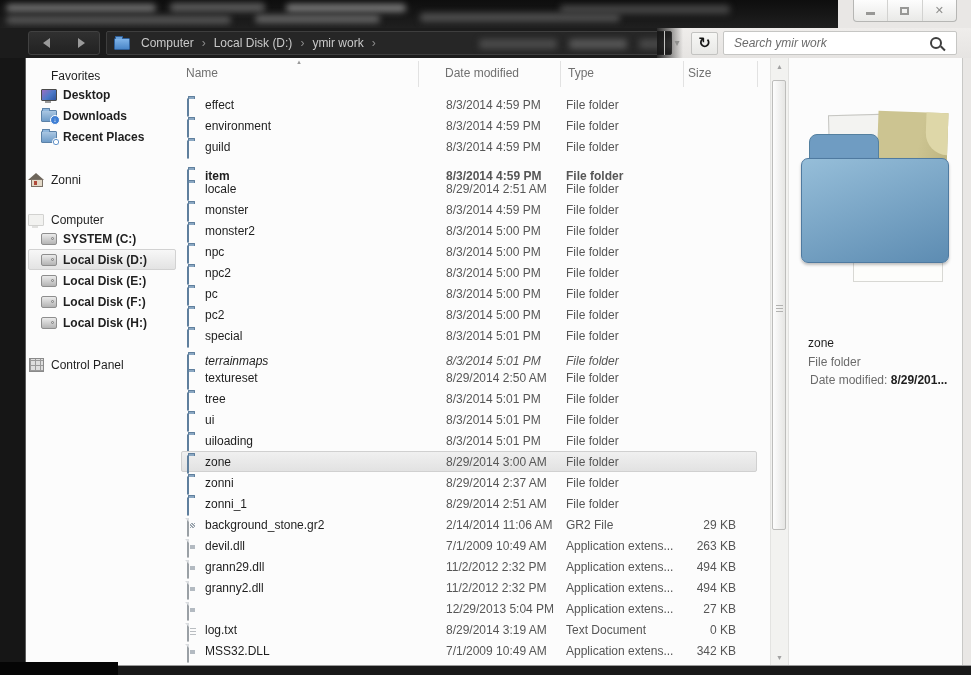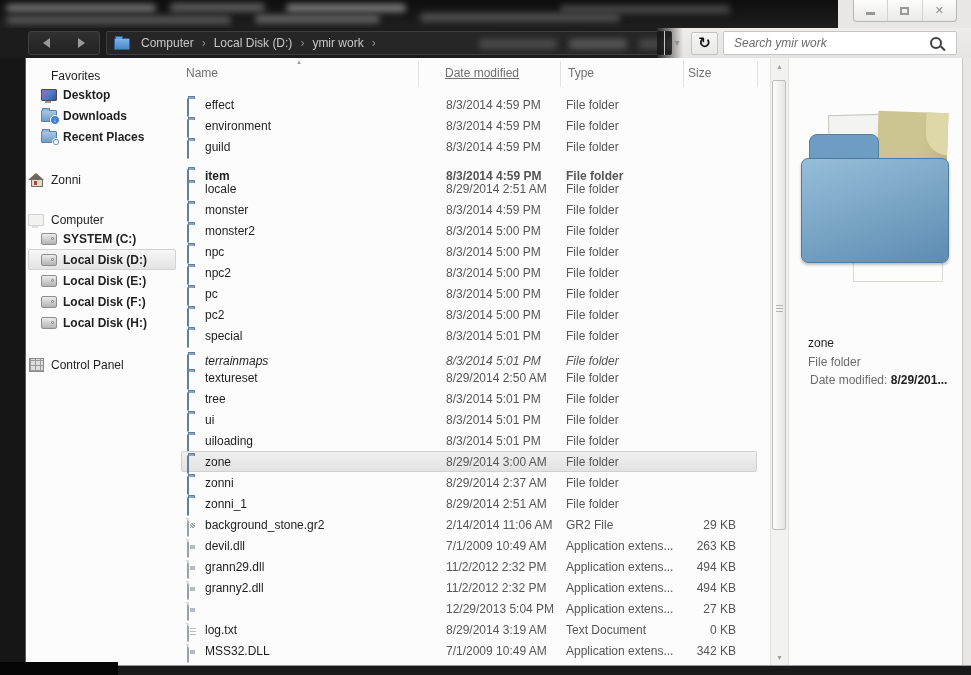--- a/index.html
+++ b/index.html
@@ -289,21 +289,21 @@
       <span>Control Panel</span>
     </div>
     <div class="sb-items"></div>
   </div>
     </div>
 
   <div class="list">
     <div class="list-header">
       <span class="sort-arrow">▴</span>
       <div class="hdr-cell" style="left:6px;">Name</div>
-      <div class="hdr-cell" style="left:265px;text-decoration:underline;">Date modified</div>
+      <div class="hdr-cell" style="left:265px;">Date modified</div>
       <div class="hdr-cell" style="left:388px;">Type</div>
       <div class="hdr-cell" style="left:508px;">Size</div>
       <div class="hdr-div" style="left:238px;"></div>
       <div class="hdr-div" style="left:380px;"></div>
       <div class="hdr-div" style="left:503px;"></div>
       <div class="hdr-div" style="left:577px;"></div>
     </div>
     <div class="rows" id="rows">
         <div class="row" style="top: 36px;">
     <span class="row-icon fi-folder"></span>

